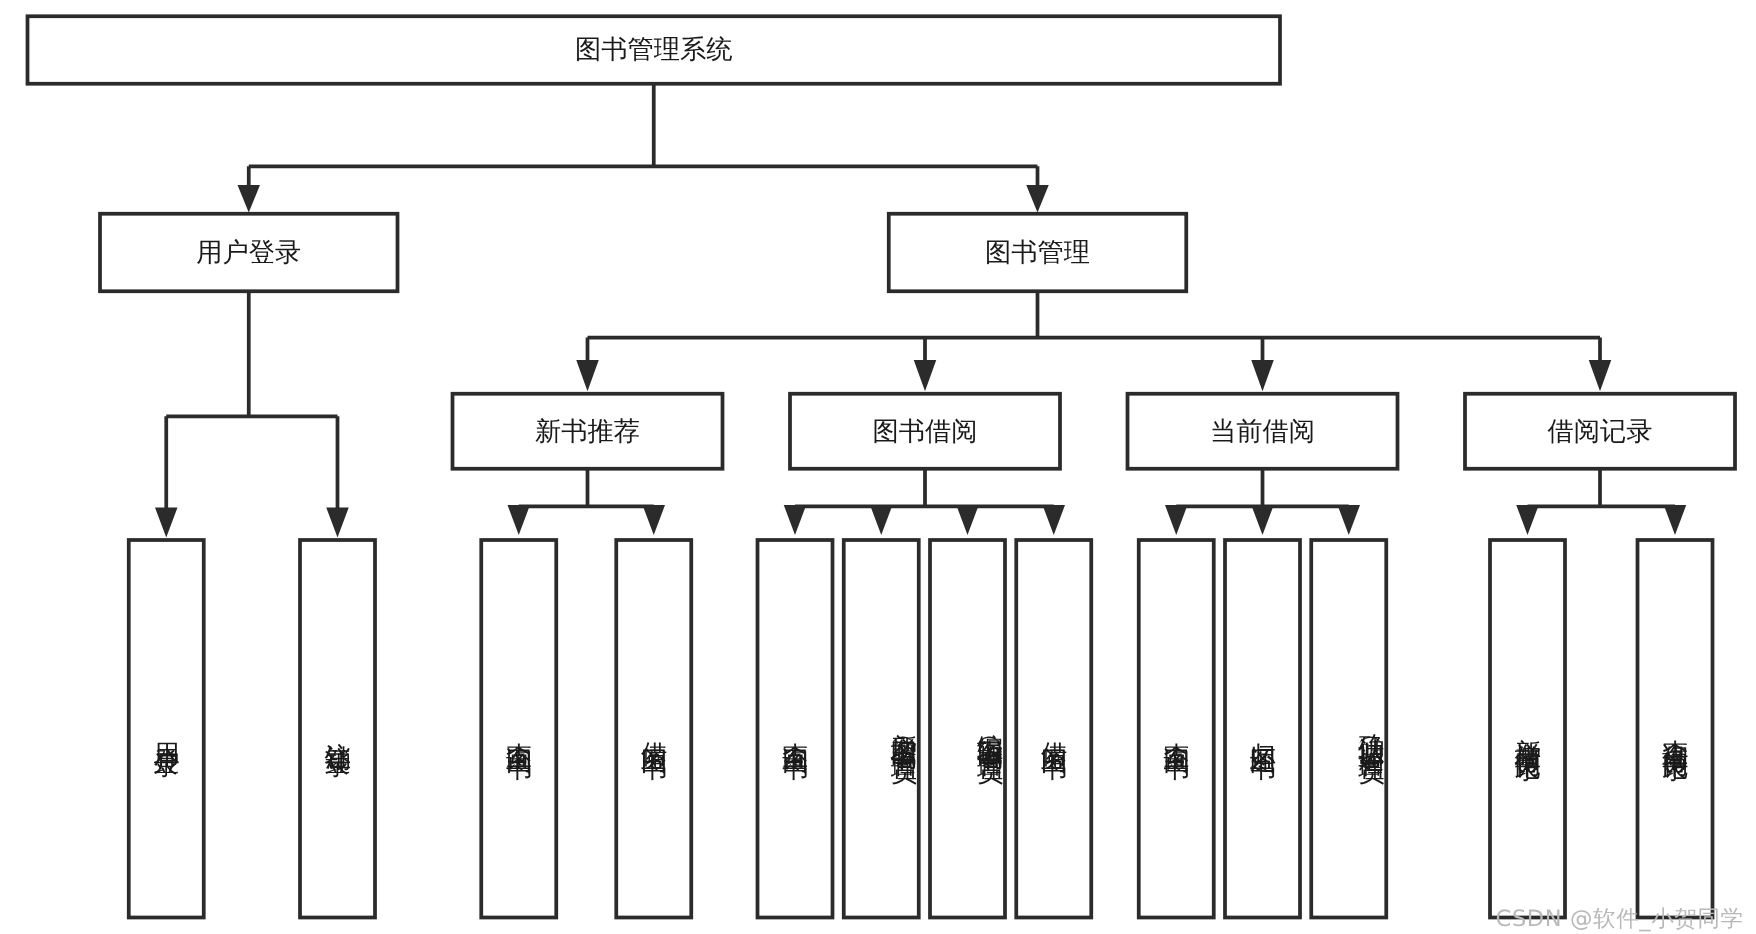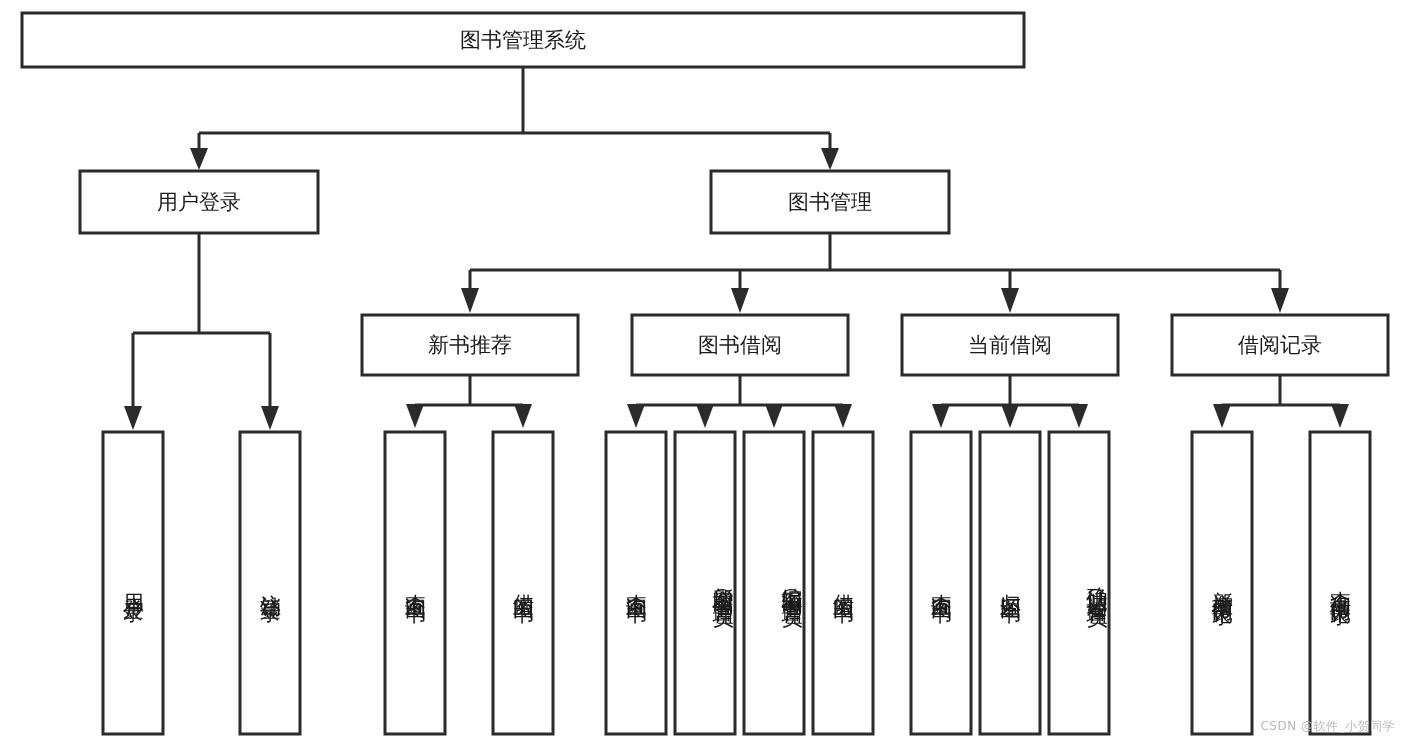--- a/index.html
+++ b/index.html
@@ -61,23 +61,23 @@
     display: flex;
     align-items: center;
     justify-content: center;
     text-align: center;
     white-space: nowrap;
     pointer-events: none;
   }
   .watermark {
     position: absolute;
     right: 10px;
-    bottom: 12px;
-    font-family: "DejaVu Sans", "Liberation Sans", sans-serif;
-    font-size: 12px;
+    bottom: 0;
+    font-family: "DejaVu Sans", "Liberation Sans", sans-serif;
+    font-size: 18px;
     color: #b9b9b9;
     white-space: nowrap;
     letter-spacing: 0.5px;
   }
 </style>
 </head>
 <body>
 
 <div id="diagram-root">
 

